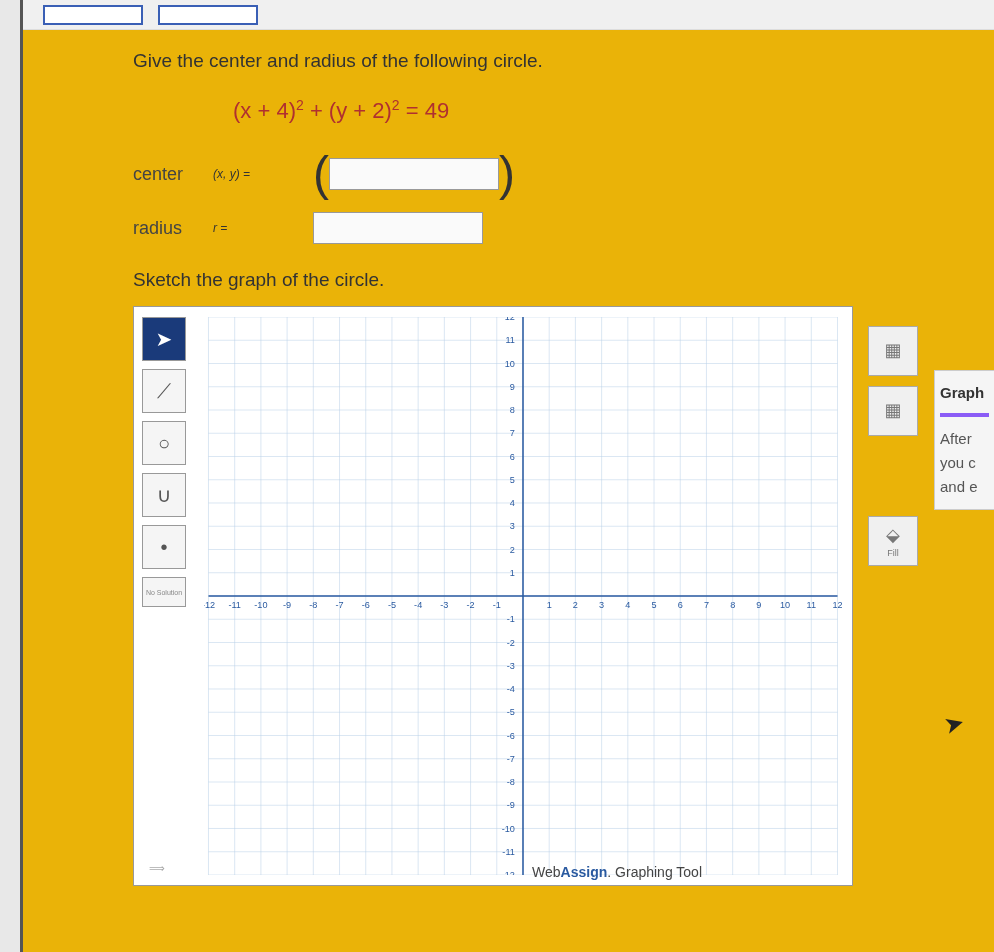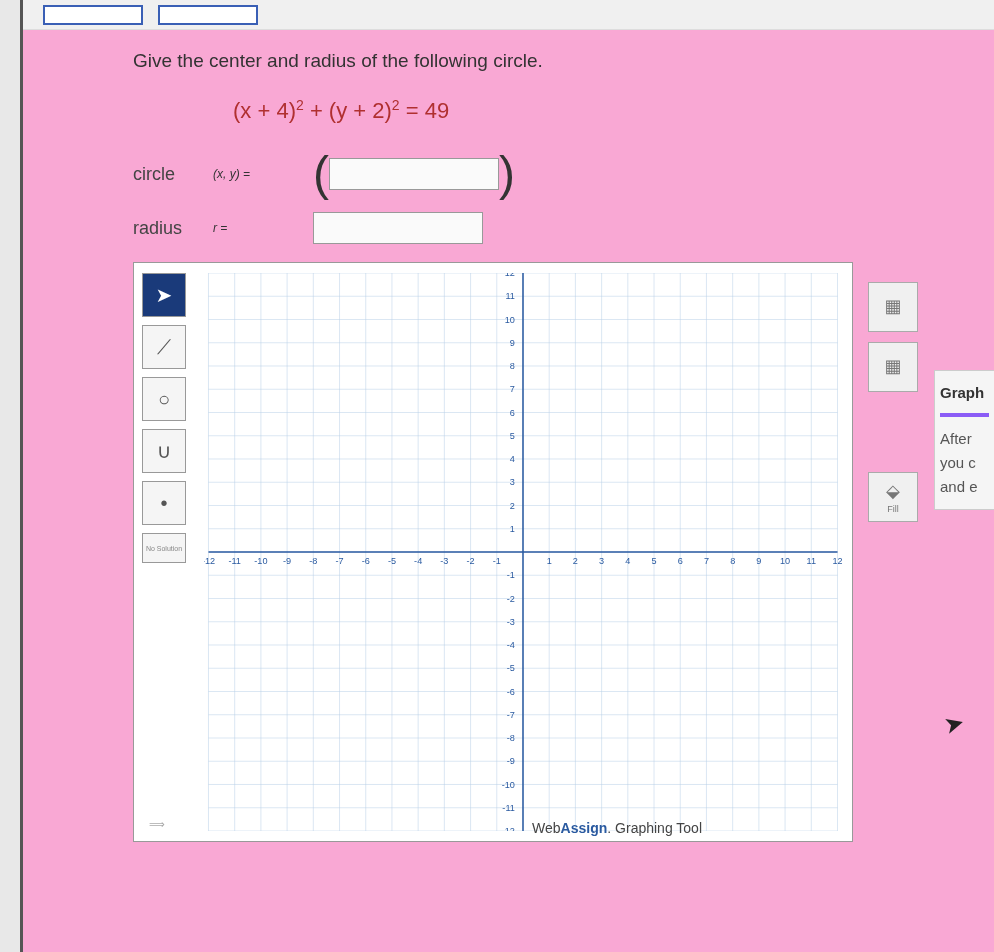--- a/index.html
+++ b/index.html
@@ -5,21 +5,21 @@
     * { box-sizing: border-box; margin: 0; padding: 0; }
     body {
       font-family: Arial, Helvetica, sans-serif;
       background: #e8e8e8;
       width: 994px;
       height: 952px;
       overflow: hidden;
       position: relative;
     }
     .page-wrapper {
-      background: #f9a8d4;
+      background: #eab308;
       margin: 0 0 0 20px;
       height: 100%;
       position: relative;
       border-left: 3px solid #555;
     }
     .top-bar {
       height: 30px;
       background: #f0f0f0;
       border-bottom: 1px solid #ddd;
       display: flex;
@@ -213,33 +213,34 @@
   </div>
 
   <div class="content">
     <div class="question-text">Give the center and radius of the following circle.</div>
 
     <div class="equation">
       <span>(x + 4)</span><sup>2</sup><span> + </span><span>(y + 2)</span><sup>2</sup><span> = 49</span>
     </div>
 
     <div class="answer-row">
-      <div class="answer-label">circle</div>
+      <div class="answer-label">center</div>
       <div class="answer-var">(x, y)  =</div>
       <span class="paren">(</span>
       <input class="answer-input" style="">
       <span class="paren">)</span>
     </div>
 
     <div class="answer-row">
       <div class="answer-label">radius</div>
       <div class="answer-var">r  =</div>
       <input class="answer-input" style="">
     </div>
 
+    <div class="sketch-text">Sketch the graph of the circle.</div>
 
     <div class="graph-container">
       <div class="graph-box">
         <div class="toolbar">
           <div class="tool active">
               <span>➤</span>
             </div>
           <div class="tool">
               <span>⟋</span>
             </div>

